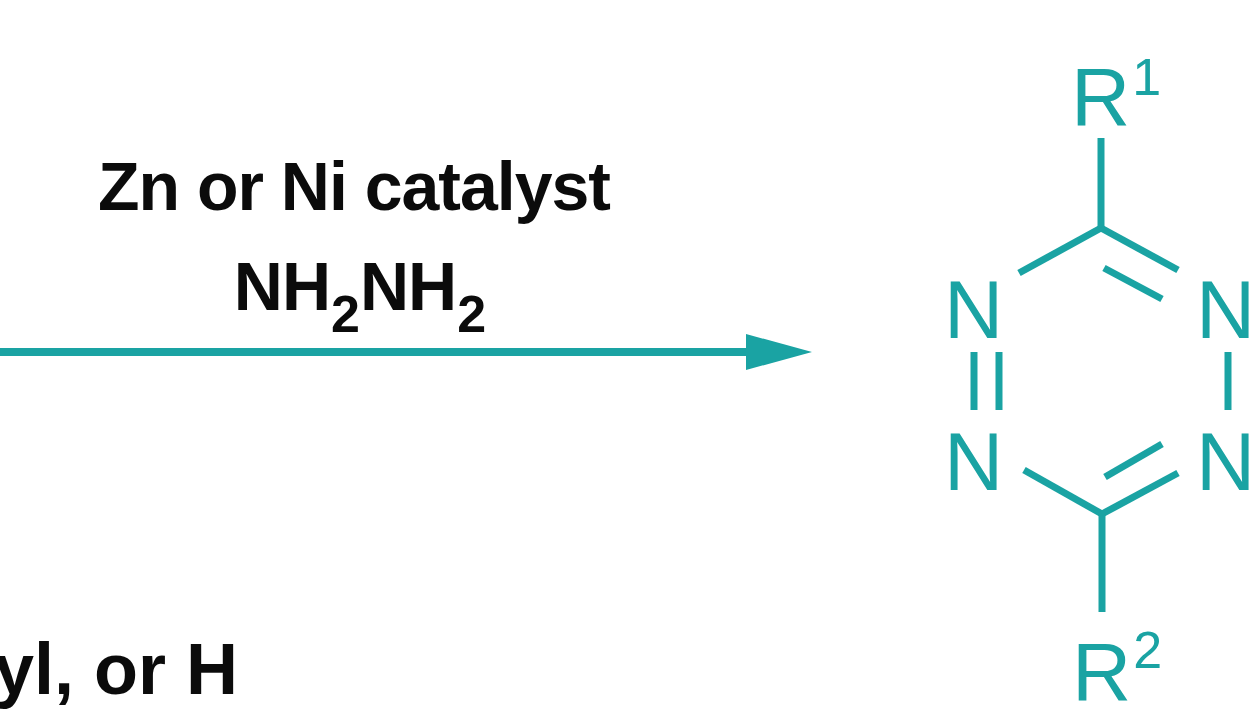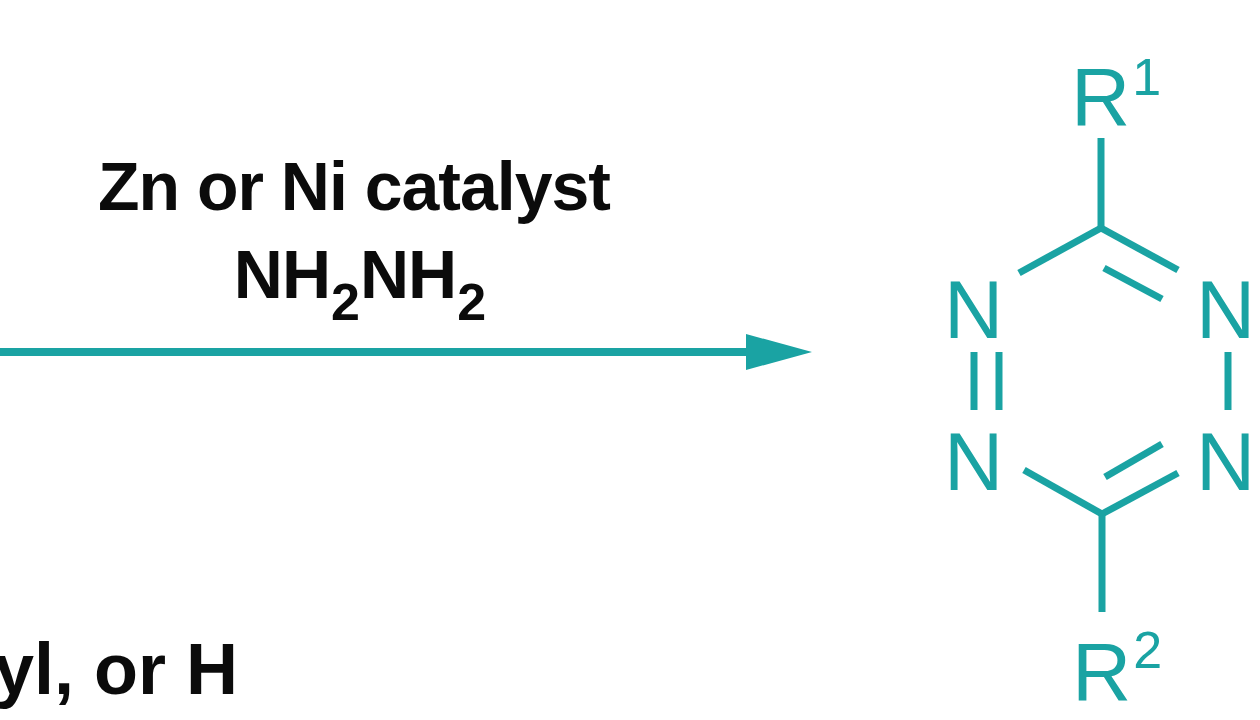--- a/index.html
+++ b/index.html
@@ -19,21 +19,21 @@
       left: 0;
       width: 720px;
       text-align: center;
       font-weight: bold;
       color: #0b0b0b;
       font-size: 68px;
       line-height: 1;
       letter-spacing: -1px;
     }
     #reagent-1 { top: 152px; left: -2px; width: 712px; }
-    #reagent-2 { top: 240px; left: 0; width: 720px; }
+    #reagent-2 { top: 252px; left: 0; width: 720px; }
     .sub {
       font-size: 52px;
       position: relative;
       top: 22px;
       margin: 0 1px;
     }
     #substituent-note {
       position: absolute;
       left: -6px;
       top: 633px;

